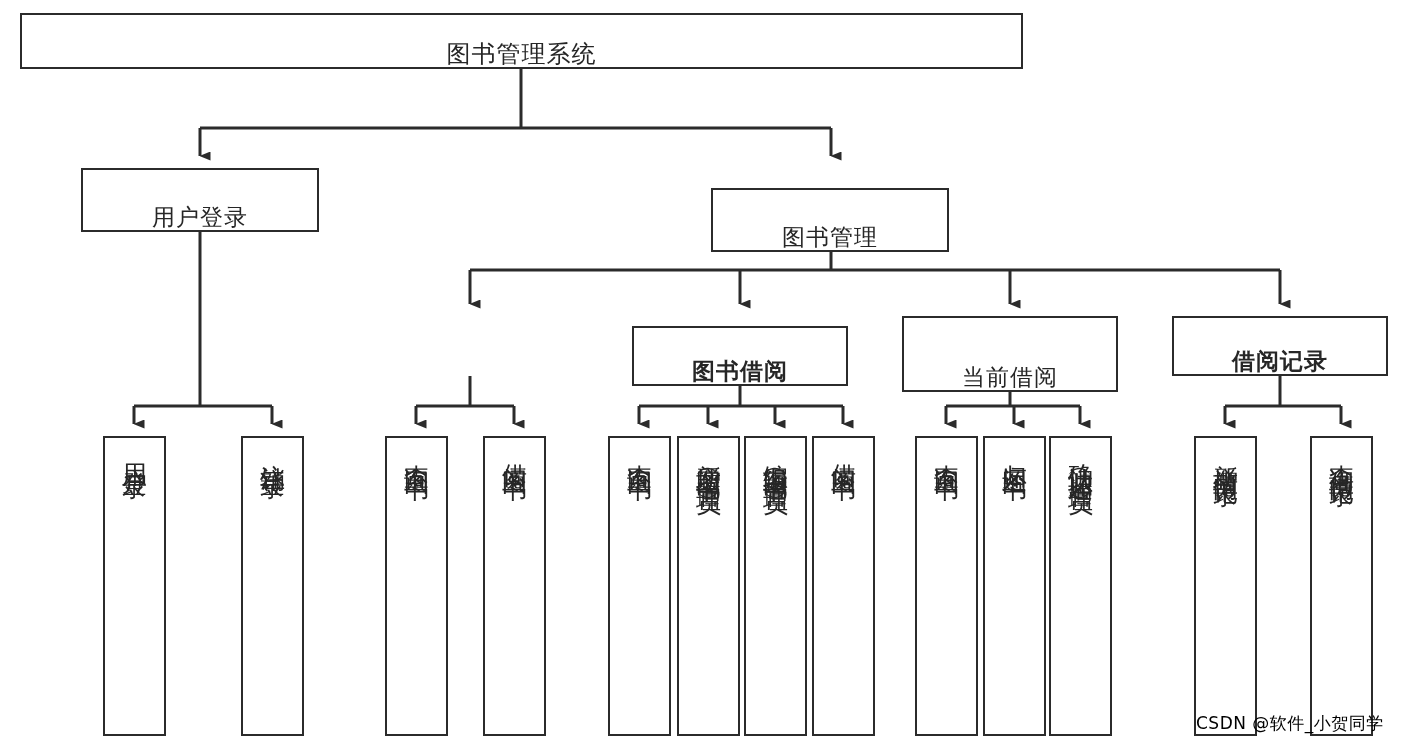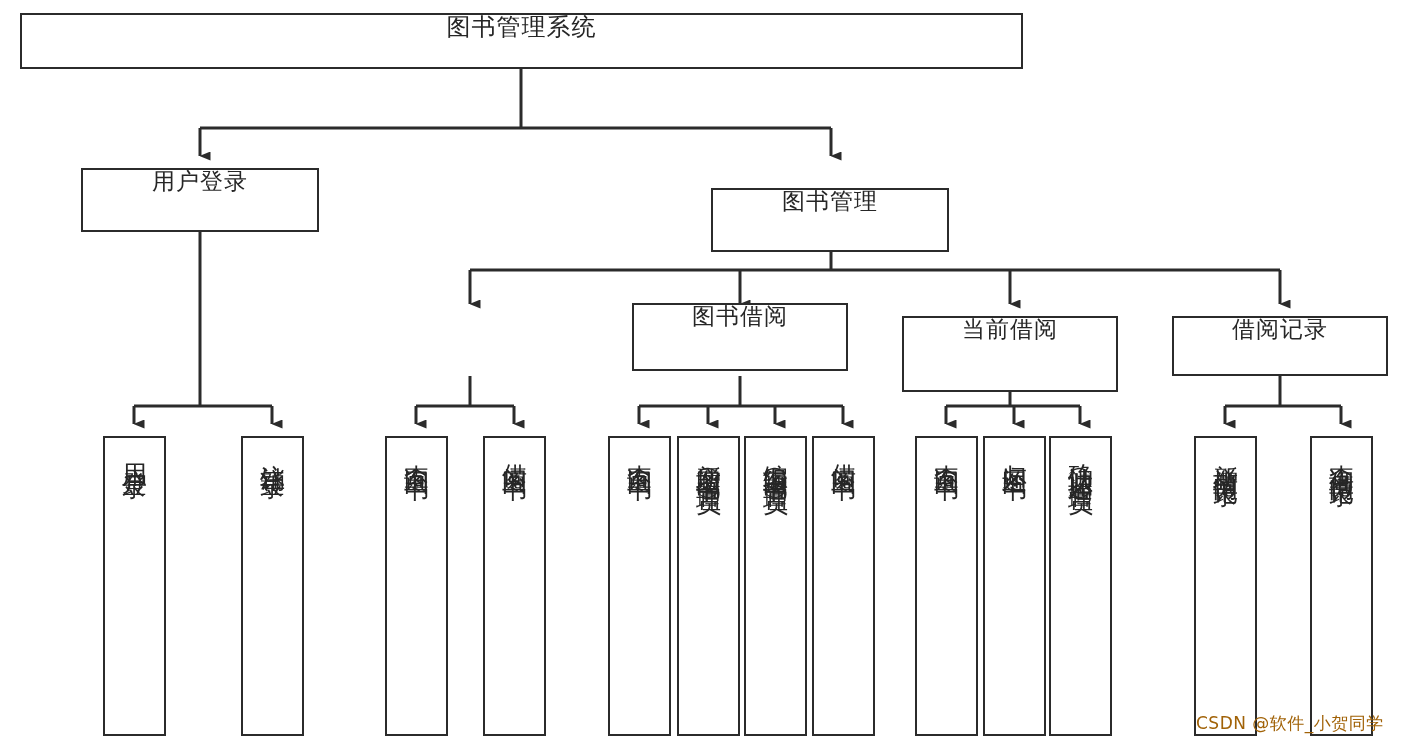--- a/index.html
+++ b/index.html
@@ -21,21 +21,21 @@
     width:1405px;
     height:747px;
     pointer-events:none;
   }
   .node{
     position:absolute;
     box-sizing:border-box;
     background:#ffffff;
     border:2.5px solid #2b2b2b;
     display:flex;
-    align-items:flex-start;
+    align-items:flex-end;
     justify-content:center;
     overflow:hidden;
   }
   .node .lbl{
     display:block;
     text-align:center;
     line-height:1.04;
     letter-spacing:0.5px;
     color:#262626;
     white-space:pre;
@@ -59,21 +59,21 @@
     font-size:25px;
     line-height:1.0;
     letter-spacing:4px;
     height:auto;
   }
   .watermark{
     position:absolute;
     left:1196px;
     top:712px;
     font-size:17px;
-    color:#a16207;
+    color:#000000;
     letter-spacing:0.5px;
     white-space:nowrap;
     user-select:none;
   }
 </style>
 </head>
 <body>
 
 <div id="canvas">
 
@@ -132,27 +132,27 @@
     <span class="lbl">图书管理系统</span>
   </div>
 
   <div class="node horiz" style="left:81px;top:168px;width:238px;height:64px;">
     <span class="lbl">用户登录</span>
   </div>
   <div class="node horiz" style="left:711px;top:168px;width:238px;height:64px;margin-top:20px;">
     <span class="lbl">图书管理</span>
   </div>
 
-  <div class="node horiz" style="left:632px;top:303px;width:216px;height:68px;">
+  <div class="node horiz" style="left:632px;top:326px;width:216px;height:60px;font-weight:bold;">
     <span class="lbl">图书借阅</span>
   </div>
   <div class="node horiz" style="left:902px;top:316px;width:216px;height:76px;">
     <span class="lbl">当前借阅</span>
   </div>
-  <div class="node horiz" style="left:1172px;top:316px;width:216px;height:60px;">
+  <div class="node horiz" style="left:1172px;top:316px;width:216px;height:60px;font-weight:bold;">
     <span class="lbl">借阅记录</span>
   </div>
 
   <div class="node vert" style="left:103px;top:436px;width:63px;height:300px;">
     <span class="lbl">用户登录</span>
   </div>
   <div class="node vert" style="left:241px;top:436px;width:63px;height:300px;">
     <span class="lbl">注销登录</span>
   </div>
 

